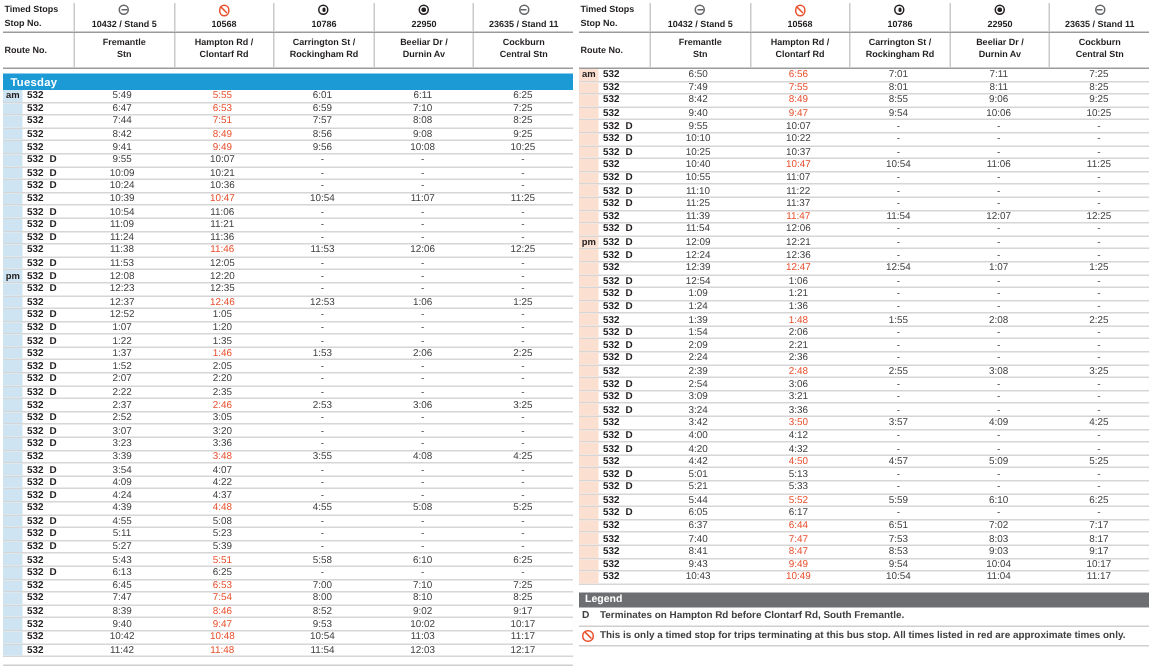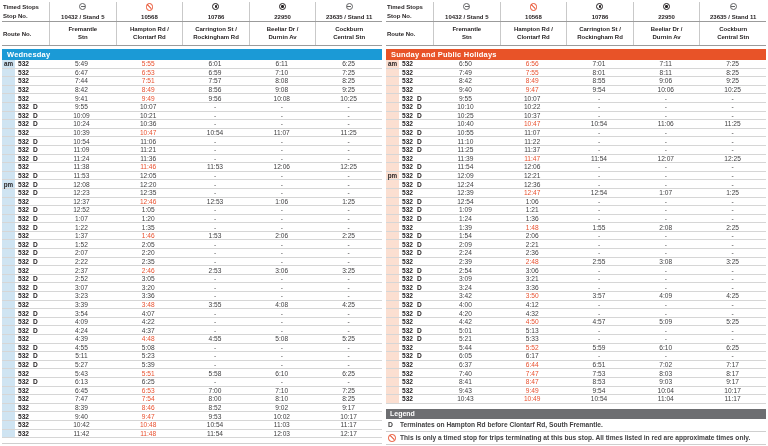--- a/index.html
+++ b/index.html
@@ -95,21 +95,21 @@
 Stn</div>
           <div class="routename">Hampton Rd /
 Clontarf Rd</div>
           <div class="routename">Carrington St /
 Rockingham Rd</div>
           <div class="routename">Beeliar Dr /
 Durnin Av</div>
           <div class="routename">Cockburn
 Central Stn</div>
         </div>
-        <div class="daybar" style="background: rgb(27, 154, 214);">Wednesday</div>
+        <div class="daybar" style="background: rgb(27, 154, 214);">Tuesday</div>
         <div class="rows">
           <div class="trow">
             <div class="gut" style="background: rgb(207, 228, 242);">am</div>
             <div class="rcell">
               <div>532</div>
             </div>
             <div class="tcell">5:49</div>
             <div class="tcell red">5:55</div>
             <div class="tcell">6:01</div>
             <div class="tcell">6:11</div>
@@ -652,21 +652,20 @@
 Stn</div>
           <div class="routename">Hampton Rd /
 Clontarf Rd</div>
           <div class="routename">Carrington St /
 Rockingham Rd</div>
           <div class="routename">Beeliar Dr /
 Durnin Av</div>
           <div class="routename">Cockburn
 Central Stn</div>
         </div>
-        <div class="daybar" style="background: rgb(232, 83, 40);">Sunday and Public Holidays</div>
         <div class="rows">
           <div class="trow">
             <div class="gut" style="background: rgb(251, 223, 209);">am</div>
             <div class="rcell">
               <div>532</div>
             </div>
             <div class="tcell">6:50</div>
             <div class="tcell red">6:56</div>
             <div class="tcell">7:01</div>
             <div class="tcell">7:11</div>

